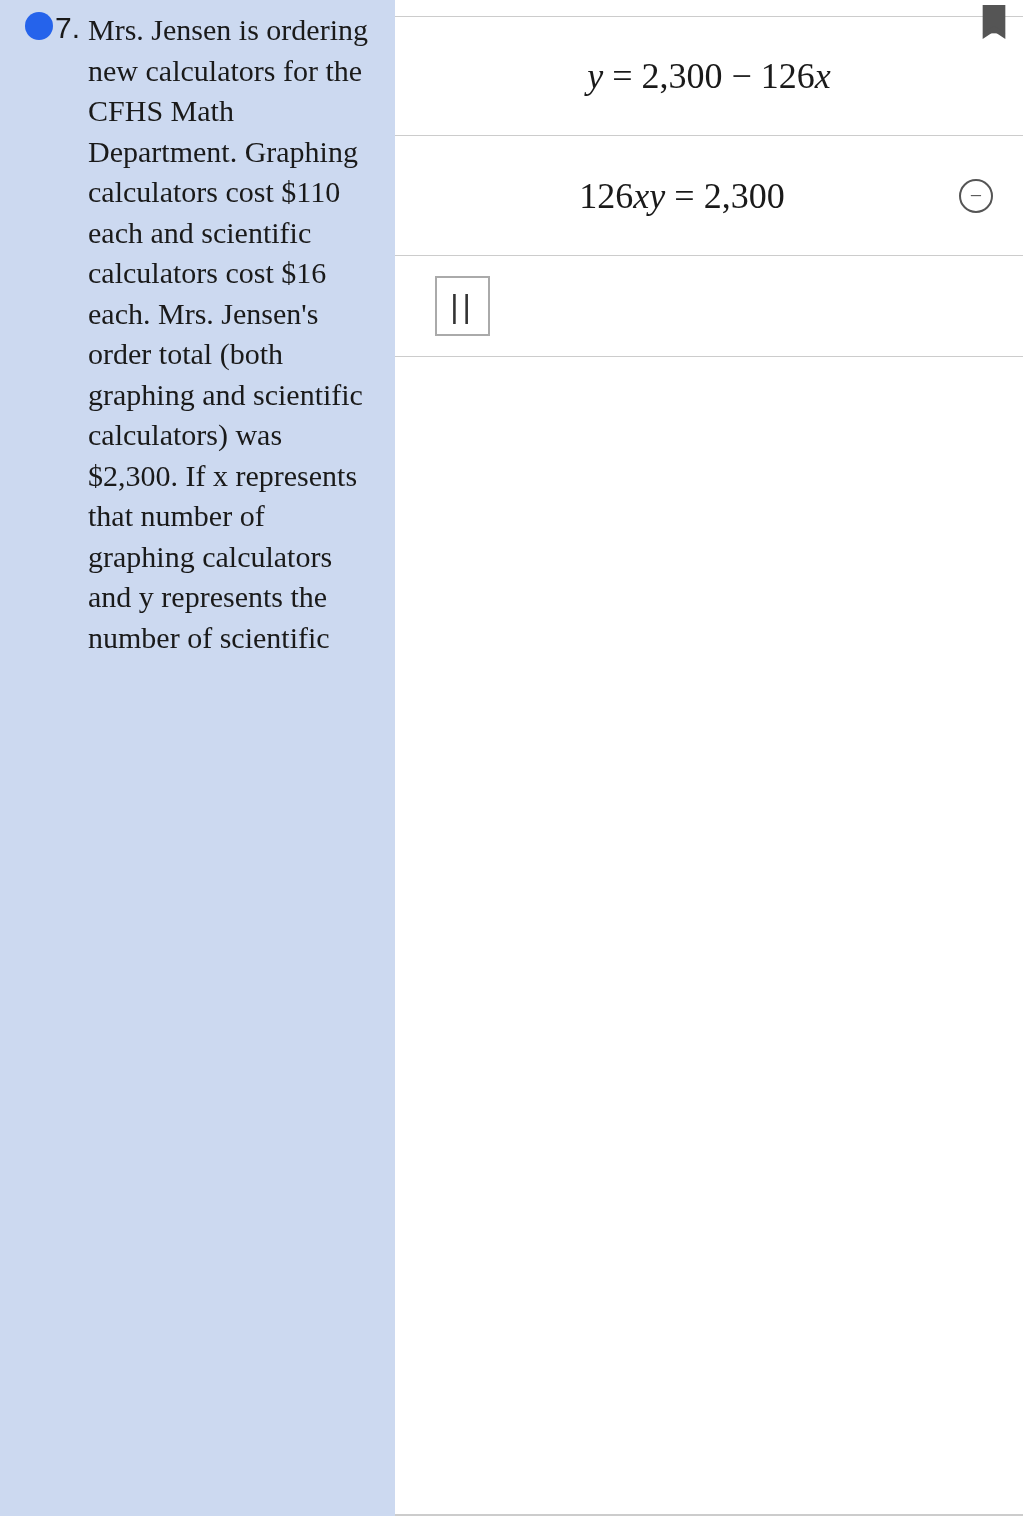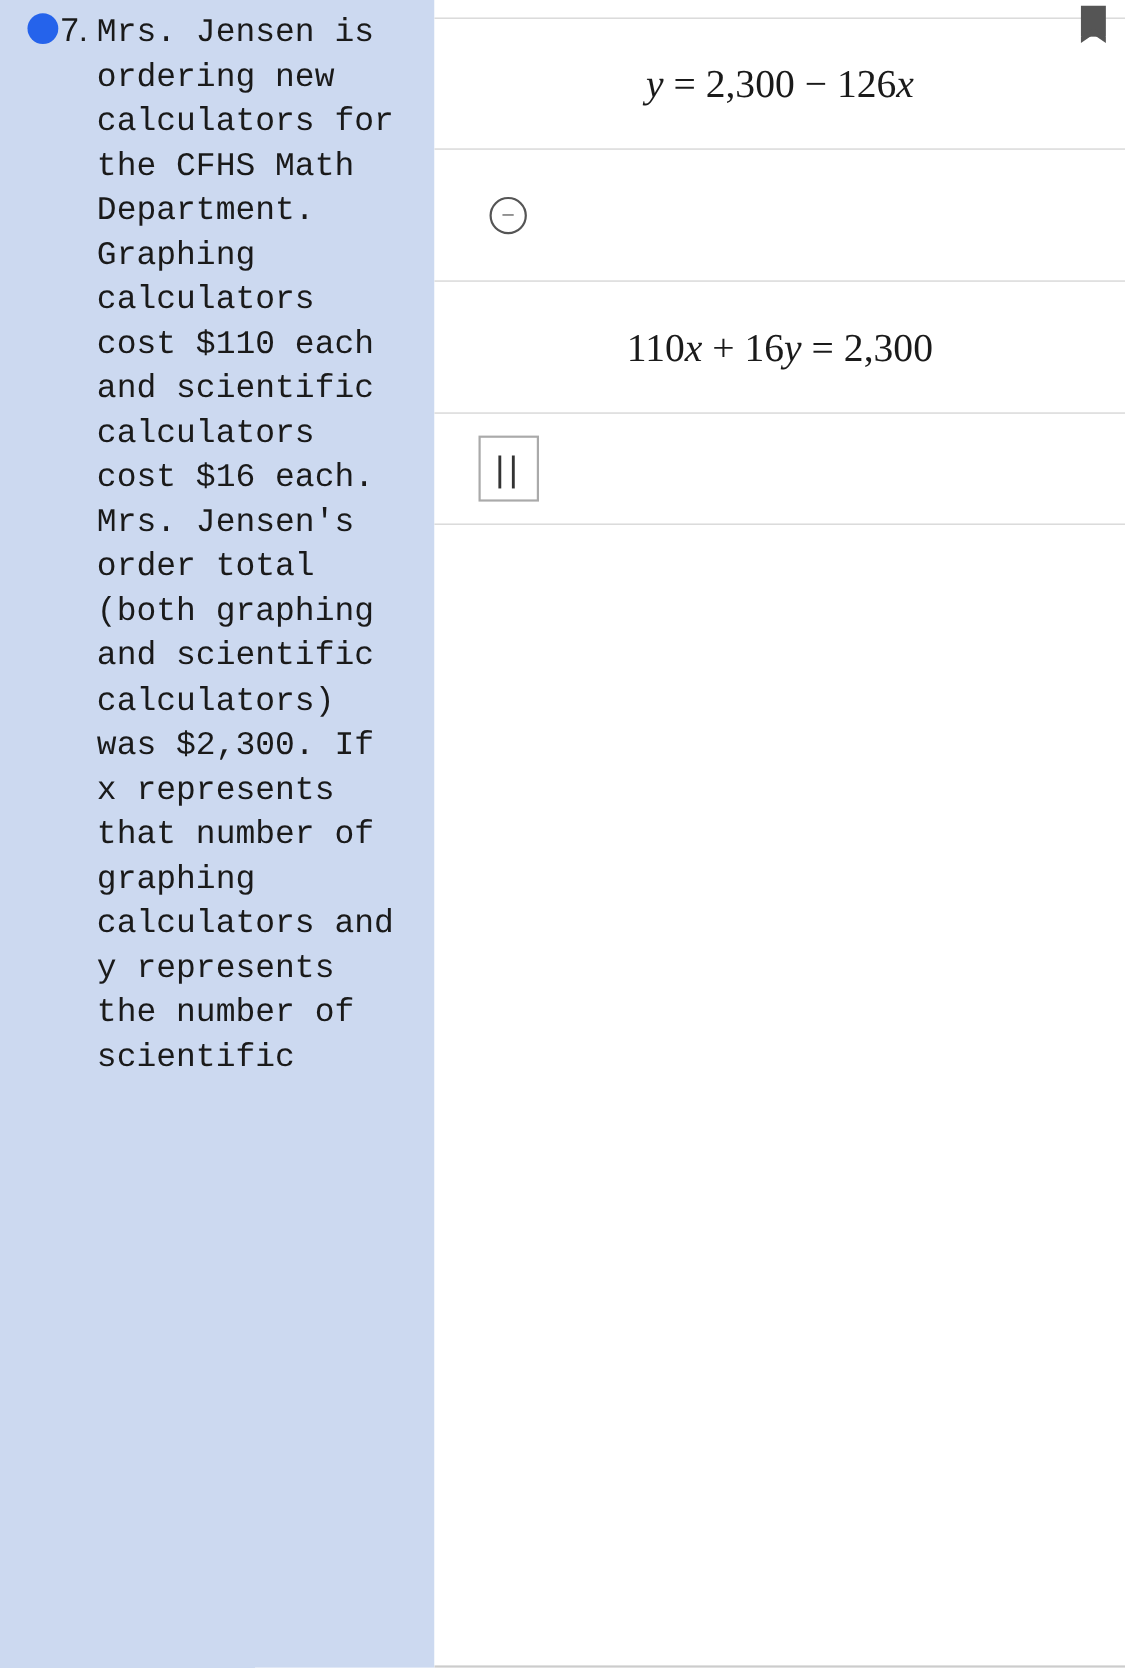--- a/index.html
+++ b/index.html
@@ -55,21 +55,21 @@
     .question-number {
       font-size: 30px;
       font-family: Arial, sans-serif;
       color: #1a1a1a;
       margin-right: 8px;
       line-height: 1.2;
     }
 
     .question-text {
       font-size: 30px;
-      font-family: Liberation Mono, monospace;
+      font-family: Liberation Serif, serif;
       color: #1a1a1a;
       line-height: 1.35;
     }
 
     
     .right-column {
       flex: 1;
       min-height: 1516px;
       padding: 0;
       position: relative;
@@ -188,28 +188,26 @@
 
   <div class="right-column">
 
     <div class="answer-option">
       <div class="math-text">
         <i>y</i> <span class="normal">=</span> <span class="normal">2,300</span> <span class="normal">−</span> <span class="normal">126</span><i>x</i>
       </div>
     </div>
 
     <div class="answer-option">
+      <div class="math-text">
+        <span class="normal">126</span><i>x</i><i>y</i> <span class="normal">=</span> <span class="normal">2,300</span>
+      </div>
       <div class="minus-circle"></div>
     </div>
 
-    <div class="answer-option">
-      <div class="math-text">
-        <span class="normal">110</span><i>x</i> <span class="normal">+</span> <span class="normal">16</span><i>y</i> <span class="normal">=</span> <span class="normal">2,300</span>
-      </div>
-    </div>
 
 
     <div class="double-bar-option">
       <div class="double-bar-box">
         <span class="double-bar-text">||</span>
       </div>
     </div>
 
     <div class="bottom-line"></div>
 

